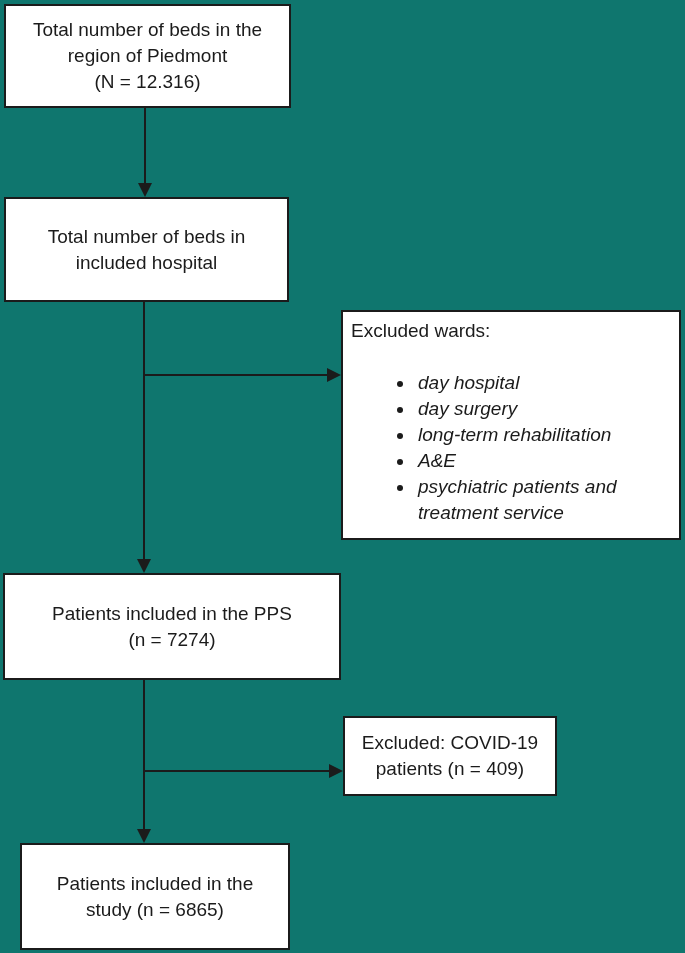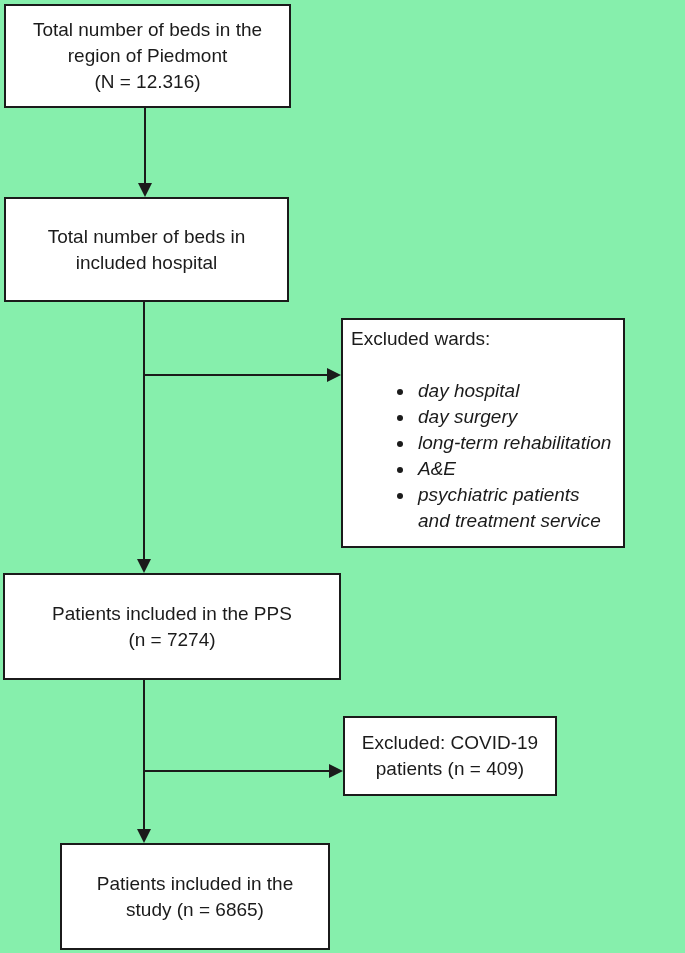--- a/index.html
+++ b/index.html
@@ -4,21 +4,21 @@
 <style>
   html, body {
     margin: 0;
     padding: 0;
     background: #ffffff;
   }
   .flow-canvas {
     position: relative;
     width: 685px;
     height: 953px;
-    background: #86efac;
+    background: #0f766e;
     font-family: "Liberation Sans", sans-serif;
     color: #1b1b1b;
     overflow: hidden;
   }
   .connectors {
     position: absolute;
     left: 0;
     top: 0;
     width: 685px;
     height: 953px;
@@ -36,24 +36,24 @@
     flex-direction: column;
     align-items: center;
     justify-content: center;
     text-align: center;
   }
   .box .line {
     white-space: nowrap;
   }
   .box-region-beds   { left: 4px;   top: 4px;   width: 287px; height: 104px; }
   .box-hospital-beds { left: 4px;   top: 197px; width: 285px; height: 105px; }
-  .box-excluded-wards{ left: 341px; top: 318px; width: 284px; height: 230px; padding: 4px 8px; }
+  .box-excluded-wards{ left: 341px; top: 310px; width: 340px; height: 230px; padding: 4px 8px; }
   .box-pps-patients  { left: 3px;   top: 573px; width: 338px; height: 107px; }
   .box-excluded-covid{ left: 343px; top: 716px; width: 214px; height: 80px; }
-  .box-study-patients{ left: 20px;  top: 843px; width: 270px; height: 107px; margin-left: 40px; }
+  .box-study-patients{ left: 20px;  top: 843px; width: 270px; height: 107px; }
 
   .ew-title {
     font-size: 19px;
     line-height: 26px;
     padding-top: 2px;
   }
   .ew-list {
     margin: 26px 0 0 0;
     padding-left: 64px;
     font-style: italic;

